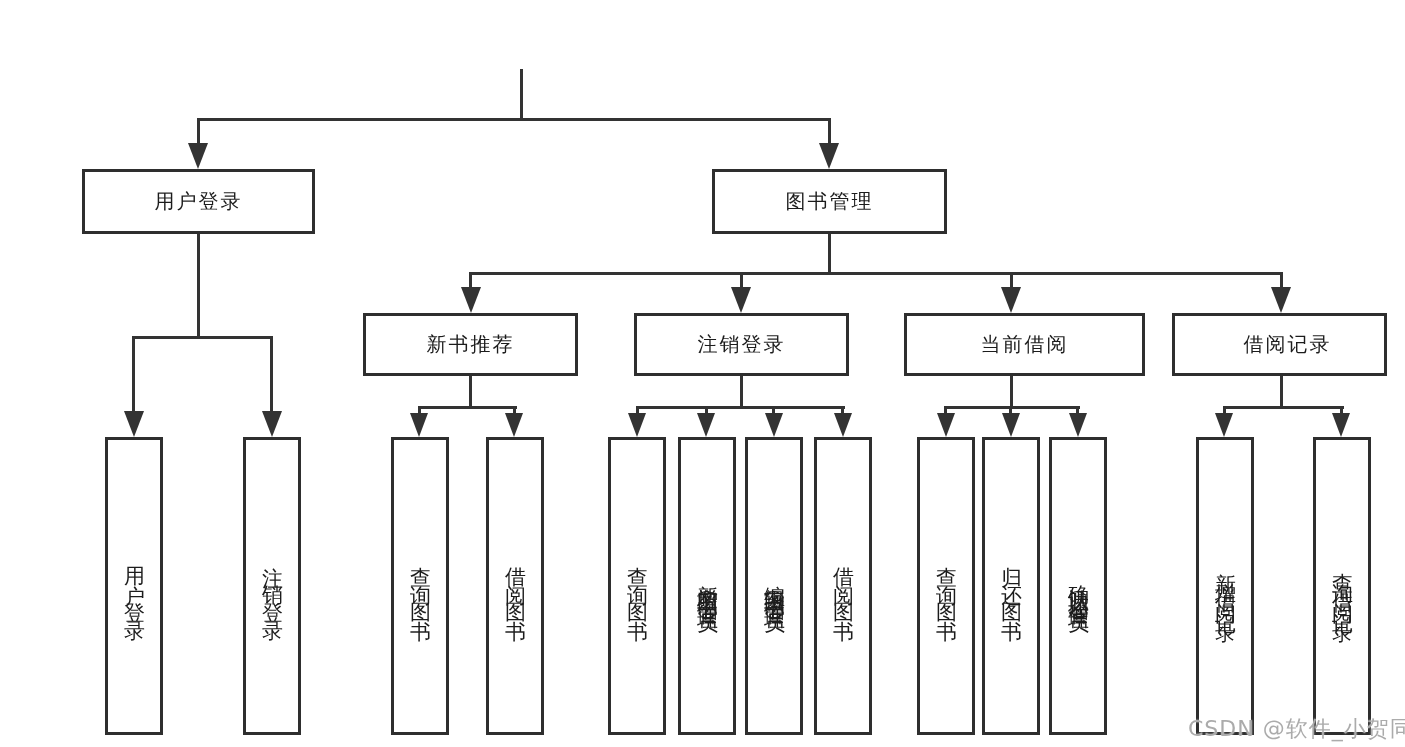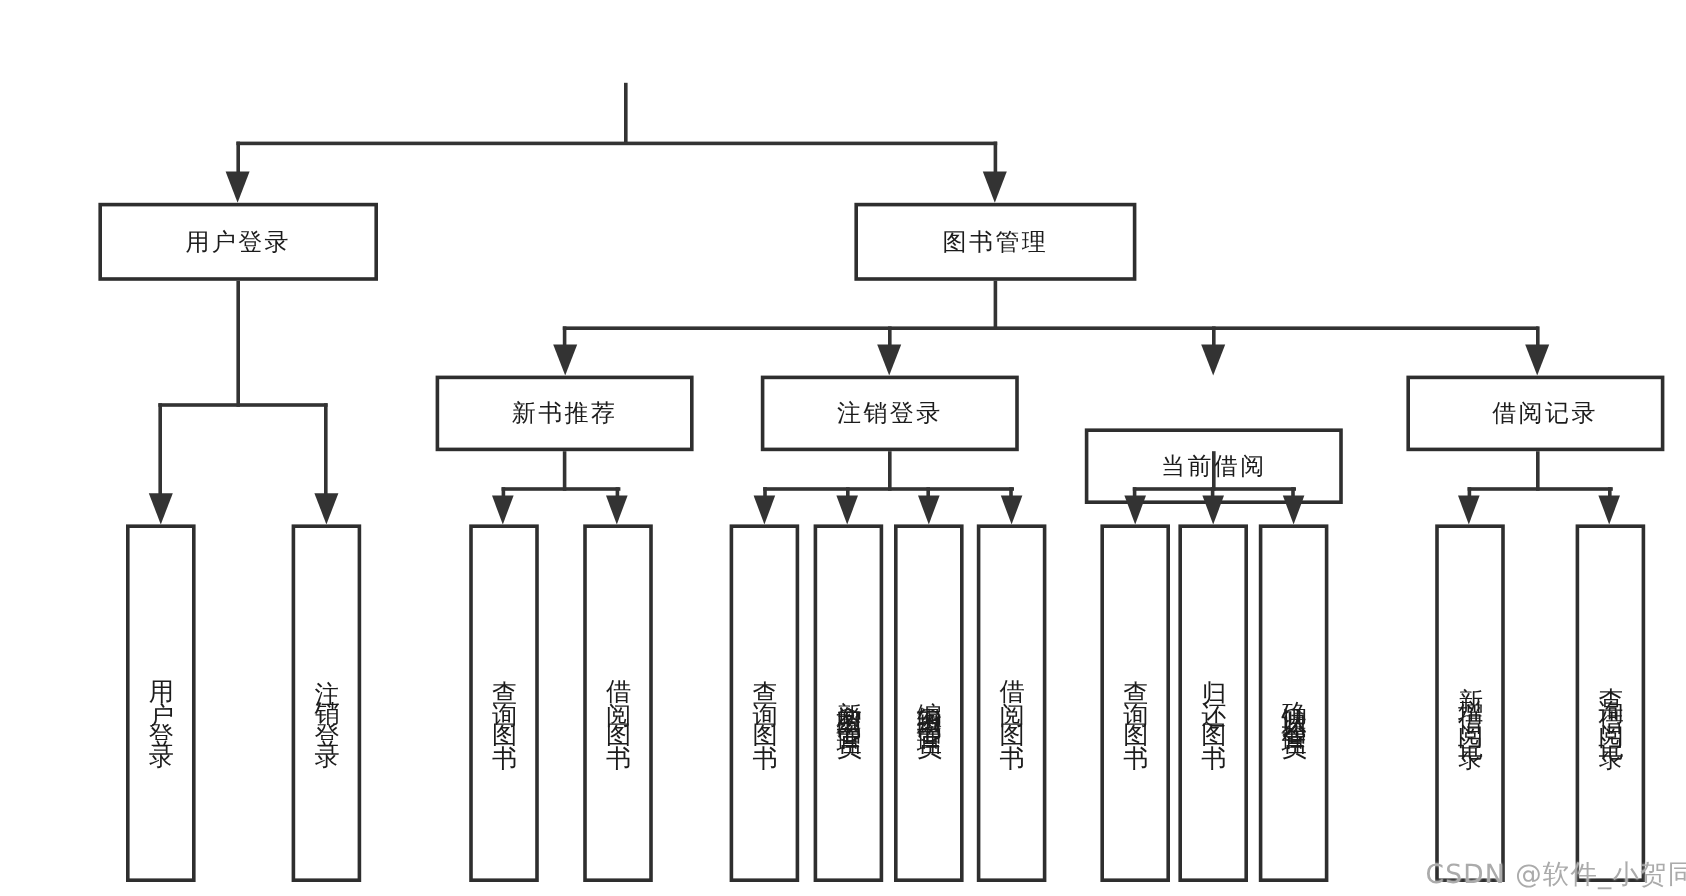--- a/index.html
+++ b/index.html
@@ -85,21 +85,21 @@
   <div class="arrow-lg" style="left:1001px;top:287px;"></div>
   <div class="vline" style="left:1280px;top:272px;height:20px;"></div>
   <div class="arrow-lg" style="left:1271px;top:287px;"></div>
 
   <div class="node" style="left:363px;top:313px;width:215px;height:63px;">
     <span>新书推荐</span>
   </div>
   <div class="node" style="left:634px;top:313px;width:215px;height:63px;">
     <span>注销登录</span>
   </div>
-  <div class="node" style="left:904px;top:313px;width:215px;height:63px;margin-top:44px;">
+  <div class="node" style="left:904px;top:313px;width:241px;height:63px;">
     <span>当前借阅</span>
   </div>
   <div class="node" style="left:1172px;top:313px;width:215px;height:63px;padding-left:16px;">
     <span>借阅记录</span>
   </div>
 
   <div class="vline" style="left:469px;top:376px;height:33px;"></div>
   <div class="hline" style="left:418px;top:406px;width:99px;"></div>
   <div class="vline" style="left:418px;top:406px;height:14px;"></div>
   <div class="arrow" style="left:410px;top:413px;"></div>

